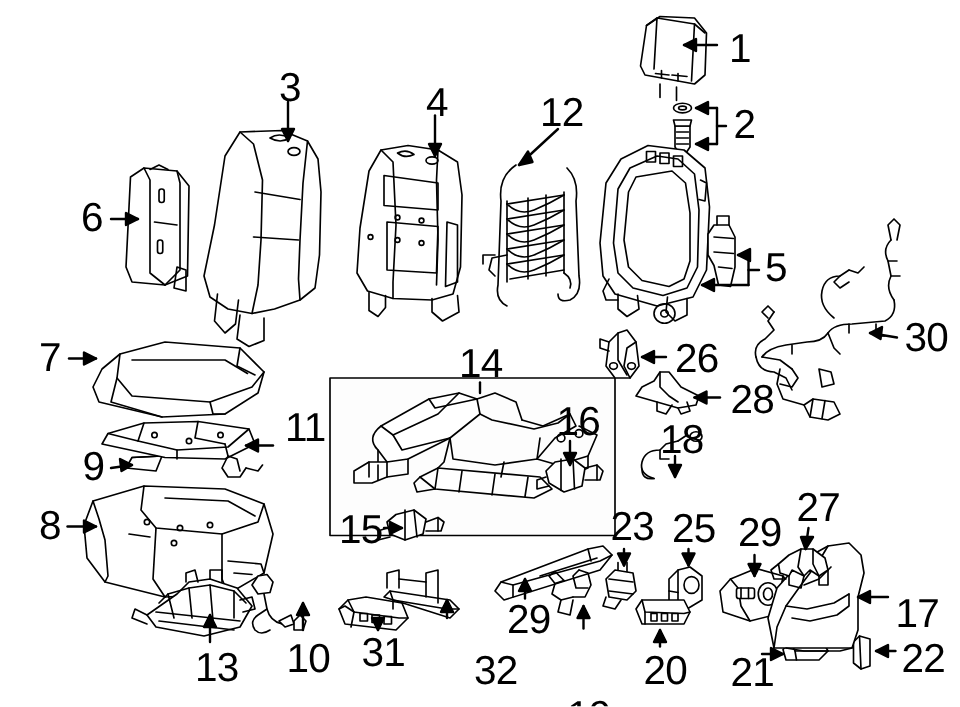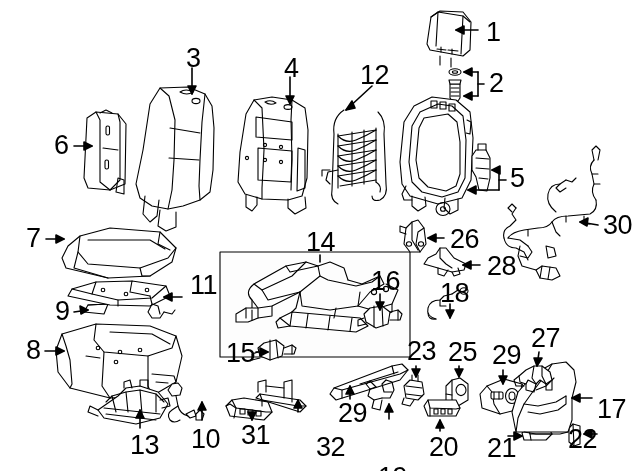--- a/index.html
+++ b/index.html
@@ -500,21 +500,21 @@
 <div class="lbl" style="left:360px;top:62px;">12</div>
 <div class="lbl" style="left:130px;top:432px;">13</div>
 <div class="lbl" style="left:306px;top:229px;">14</div>
 <div class="lbl" style="left:226px;top:340px;">15</div>
 <div class="lbl" style="left:371px;top:268px;">16</div>
 <div class="lbl" style="left:597px;top:396px;">17</div>
 <div class="lbl" style="left:440px;top:280px;">18</div>
 <div class="lbl" style="left:378px;top:422px;margin-top:42px;">19</div>
 <div class="lbl" style="left:429px;top:434px;">20</div>
 <div class="lbl" style="left:487px;top:435px;">21</div>
-<div class="lbl" style="left:568px;top:426px;text-align:center;">22</div>
+<div class="lbl" style="left:601px;top:426px;text-align:center;">22</div>
 <div class="lbl" style="left:407px;top:338px;">23</div>
 <div class="lbl" style="left:492px;top:342px;">29</div>
 <div class="lbl" style="left:448px;top:339px;">25</div>
 <div class="lbl" style="left:450px;top:226px;">26</div>
 <div class="lbl" style="left:531px;top:325px;">27</div>
 <div class="lbl" style="left:487px;top:253px;">28</div>
 <div class="lbl" style="left:338px;top:400px;">29</div>
 <div class="lbl" style="left:603px;top:212px;">30</div>
 <div class="lbl" style="left:241px;top:422px;">31</div>
 <div class="lbl" style="left:288px;top:434px;margin-left:28px;">32</div>

